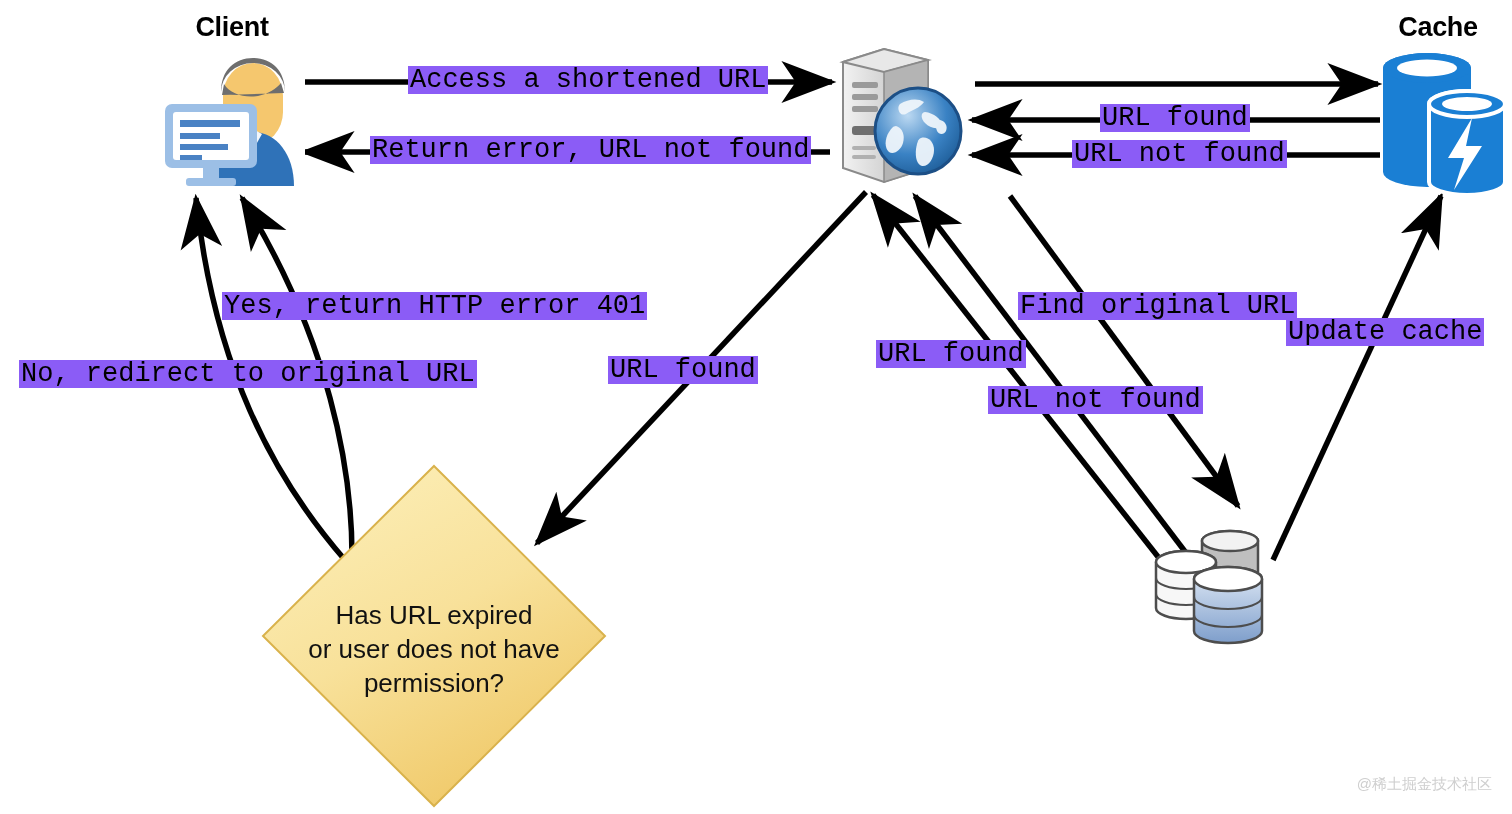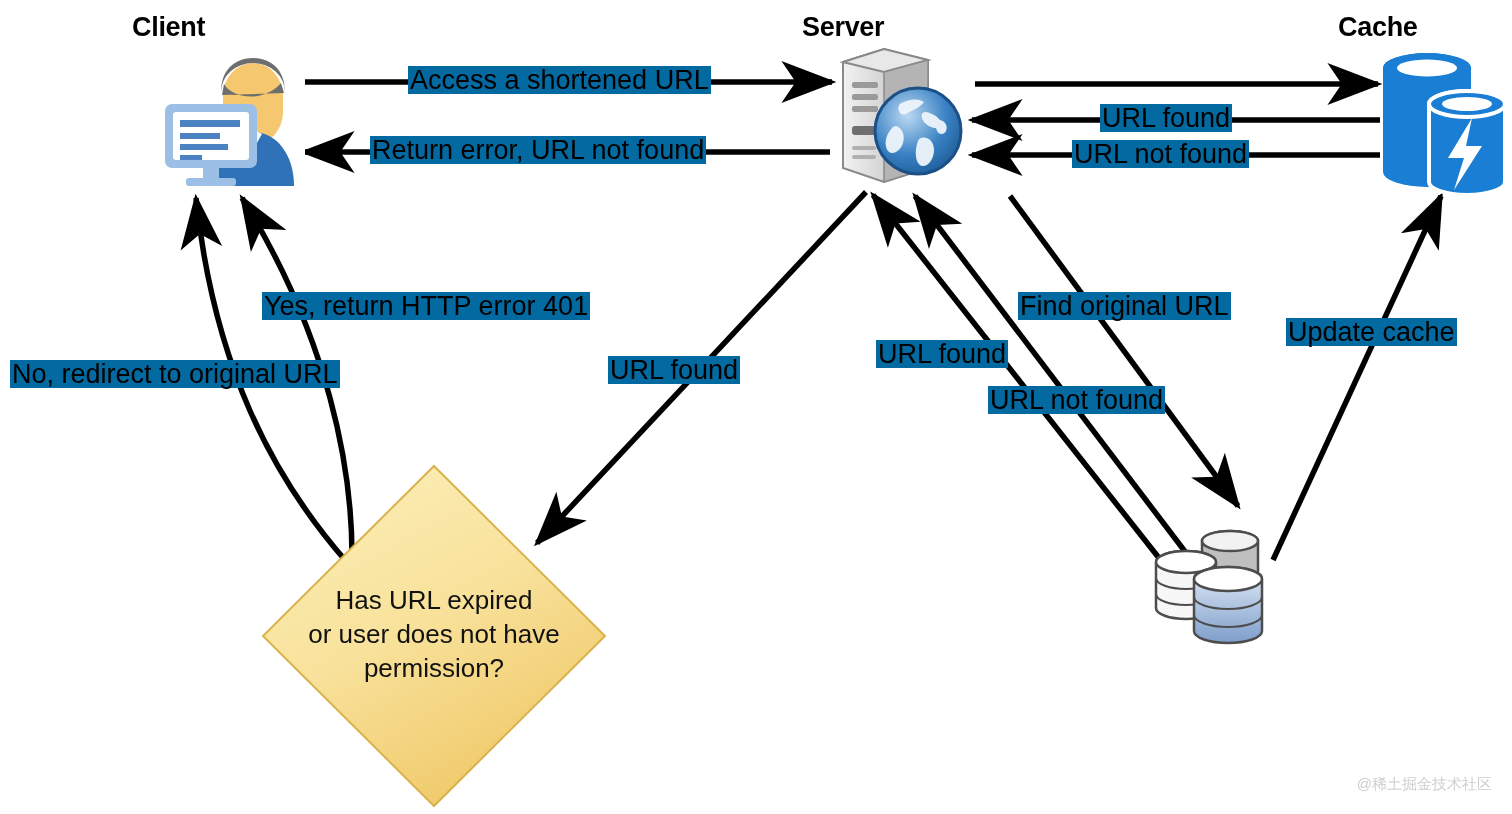--- a/index.html
+++ b/index.html
@@ -5,29 +5,29 @@
   html,body{margin:0;padding:0;background:#ffffff;}
   body{
     width:1512px;height:814px;overflow:hidden;position:relative;
     font-family:"Liberation Sans","DejaVu Sans",sans-serif;
     color:#000;
   }
   #stage{position:absolute;left:0;top:0;width:1512px;height:814px;}
   svg.layer{position:absolute;left:0;top:0;width:1512px;height:814px;}
   .node-title{
     position:absolute;font-weight:bold;font-size:27px;letter-spacing:-0.3px;
-    text-align:left;color:#000;white-space:nowrap;
+    text-align:center;color:#000;white-space:nowrap;
   }
   .edge-label{
     position:absolute;font-size:27px;white-space:nowrap;color:#000;
-    background:#0369a1;line-height:1.05;padding:0 2px;
+    background:#8b5cf6;line-height:1.05;padding:0 2px;font-family:Liberation Mono, monospace;
   }
   .diamond-text{
     position:absolute;font-size:26px;line-height:1.30;text-align:center;
-    color:#111;white-space:pre-line;
+    color:#111;white-space:pre-line;margin-top:15px;
   }
   .watermark{
     position:absolute;right:20px;bottom:20px;font-size:15px;color:#cfcfcf;
     font-family:Liberation Sans, sans-serif;white-space:nowrap;
   }
 </style>
 </head>
 <body>
 
 <div id="stage">
@@ -156,21 +156,20 @@
 
       <path d="M1194 579 a34 12 0 0 1 68 0 v52 a34 12 0 0 1 -68 0 z" fill="url(#cylblue)" stroke="#4d4d4d" stroke-width="2.5"></path>
       <ellipse cx="1228" cy="579" rx="34" ry="12" fill="#ffffff" stroke="#4d4d4d" stroke-width="2.5"></ellipse>
       <path d="M1194 597 a34 12 0 0 0 68 0" fill="none" stroke="#4d4d4d" stroke-width="2"></path>
       <path d="M1194 615 a34 12 0 0 0 68 0" fill="none" stroke="#4d4d4d" stroke-width="2"></path>
     </g>
   </svg>
 
   <div class="node-title" style="left:132px;top:12px;width:200px;">Client</div>
 
-  <div class="node-title" style="left:802px;top:12px;width:200px;">Server</div>
 
   <div class="node-title" style="left:1338px;top:12px;width:200px;">Cache</div>
 
 
   <div class="diamond-text" style="left:284px;top:584px;width:300px;">Has URL expired
 or user does not have
 permission?</div>
 
   <div class="edge-label" style="left:408px;top:66px;">Access a shortened URL</div>
 
@@ -184,19 +183,19 @@
   <div class="edge-label" style="left:608px;top:356px;">URL found</div>
 
   <div class="edge-label" style="left:1018px;top:292px;">Find original URL</div>
 
   <div class="edge-label" style="left:876px;top:340px;">URL found</div>
 
   <div class="edge-label" style="left:988px;top:386px;">URL not found</div>
 
   <div class="edge-label" style="left:1286px;top:318px;">Update cache</div>
 
-  <div class="edge-label" style="left:222px;top:292px;margin-left:40px;">Yes, return HTTP error 401</div>
-
-  <div class="edge-label" style="left:10px;top:360px;">No, redirect to original URL</div>
+  <div class="edge-label" style="left:222px;top:292px;">Yes, return HTTP error 401</div>
+
+  <div class="edge-label" style="left:19px;top:360px;">No, redirect to original URL</div>
 
   <div class="watermark">@稀土掘金技术社区</div>
 
 </div>
 
 </body></html>

